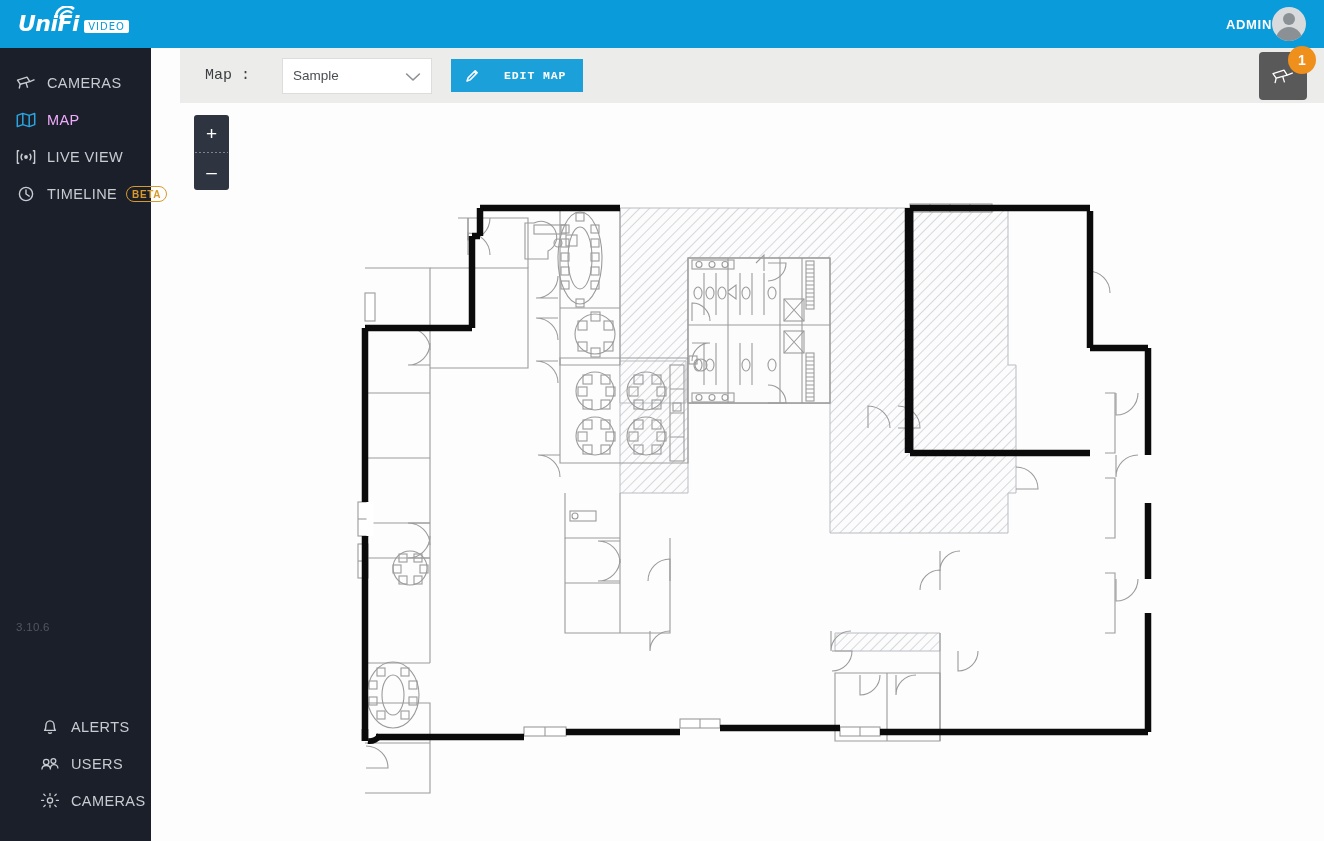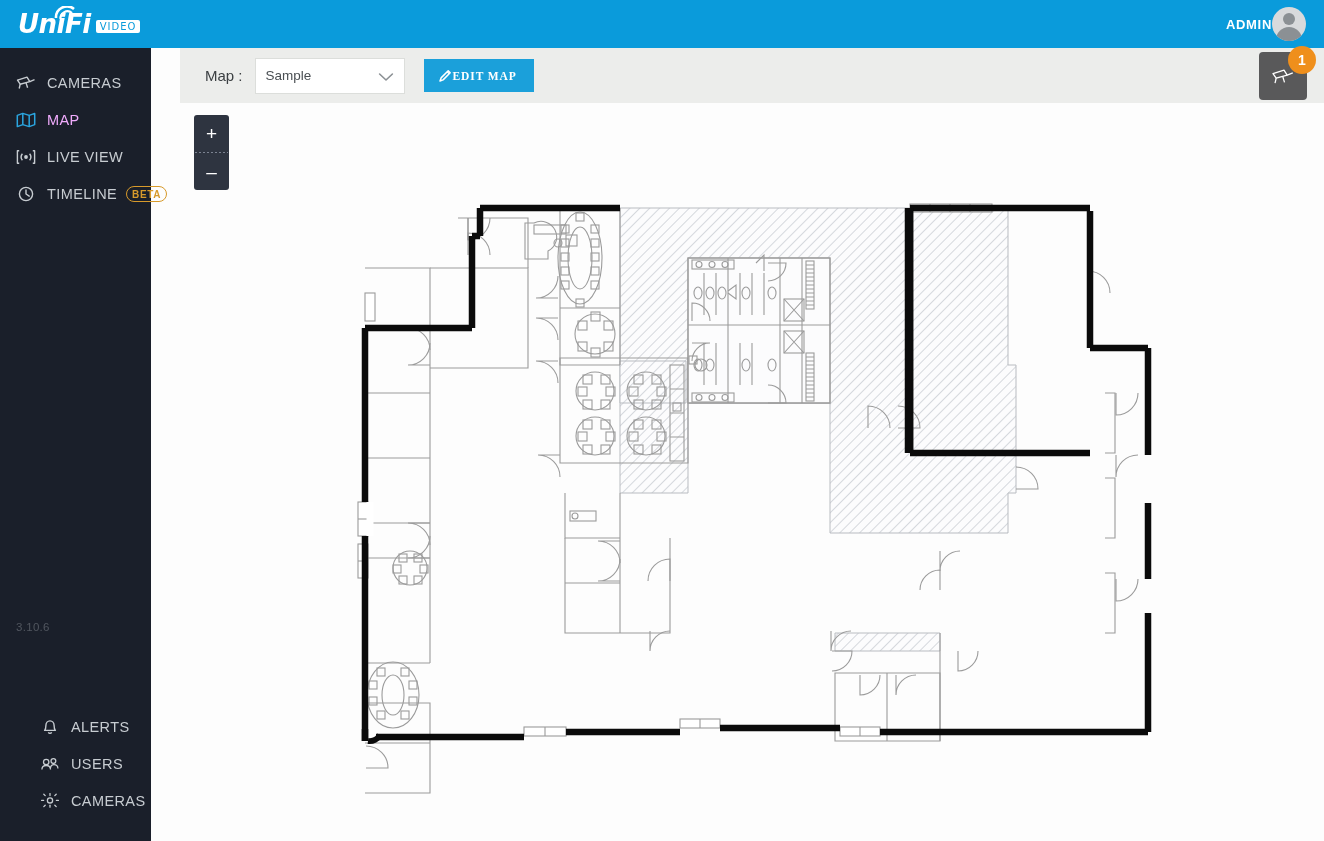--- a/index.html
+++ b/index.html
@@ -20,21 +20,21 @@
     background: #0a9bdb;
     display: flex; align-items: center;
   }
   .logo-wrap {
     width: 180px; height: 48px;
     display: flex; align-items: center; padding-left: 18px;
   }
   .logo { position: relative; display: flex; align-items: flex-end; }
   .logo-text {
     font-family: "DejaVu Sans", sans-serif;
-    font-size: 26px; font-weight: bold; font-style: italic;
+    font-size: 22px; font-weight: bold; font-style: italic;
     color: #ffffff; letter-spacing: -0.5px; line-height: 22px;
   }
   .logo-arc {
     position: absolute; left: 36px; top: -7px;
     width: 22px; height: 14px; overflow: hidden;
   }
   .logo-badge {
     margin-left: 5px; margin-bottom: 2px;
     background: #ffffff; color: #0a9bdb;
     font-size: 10px; font-weight: normal; letter-spacing: 1px;
@@ -99,40 +99,40 @@
 
   
   .toolbar {
     position: absolute; left: 180px; top: 48px;
     width: 1144px; height: 55px;
     background: #ecedeb;
     display: flex; align-items: center;
     padding-left: 25px;
   }
   .map-label {
-    font-size: 15px; color: #3c4043; margin-right: 12px;
-    font-family: Liberation Sans, sans-serif;
+    font-size: 15px; color: #3c4043; 
+    font-family: Liberation Mono, monospace;
   }
   .map-select {
     width: 150px; height: 36px;
     background: #ffffff; border: 1px solid #dcdedb;
     display: flex; align-items: center; padding: 0 10px;
-    position: relative; cursor: pointer;
+    position: relative; cursor: pointer; margin-left: 32px;
   }
   .map-select .sel-val { font-size: 13.5px; color: #4a4f53; }
   .map-select .chev {
     position: absolute; right: 10px; top: 13px;
   }
   .edit-map-btn {
     margin-left: 19px; height: 33px;
     background: #1ba0da; color: #fff;
-    display: flex; align-items: center; gap: 0;
+    display: flex; align-items: center; gap: 24px;
     padding: 0 17px 0 14px; border: none; cursor: pointer;
     font-size: 11.5px; font-weight: bold; letter-spacing: 0.9px;
-    font-family: Liberation Serif, serif;
+    font-family: Liberation Mono, monospace;
   }
 
   
   .cam-btn {
     position: absolute; left: 1259px; top: 52px;
     width: 48px; height: 48px;
     background: #59595a; border-radius: 4px;
     display: flex; align-items: center; justify-content: center;
     cursor: pointer;
   }

